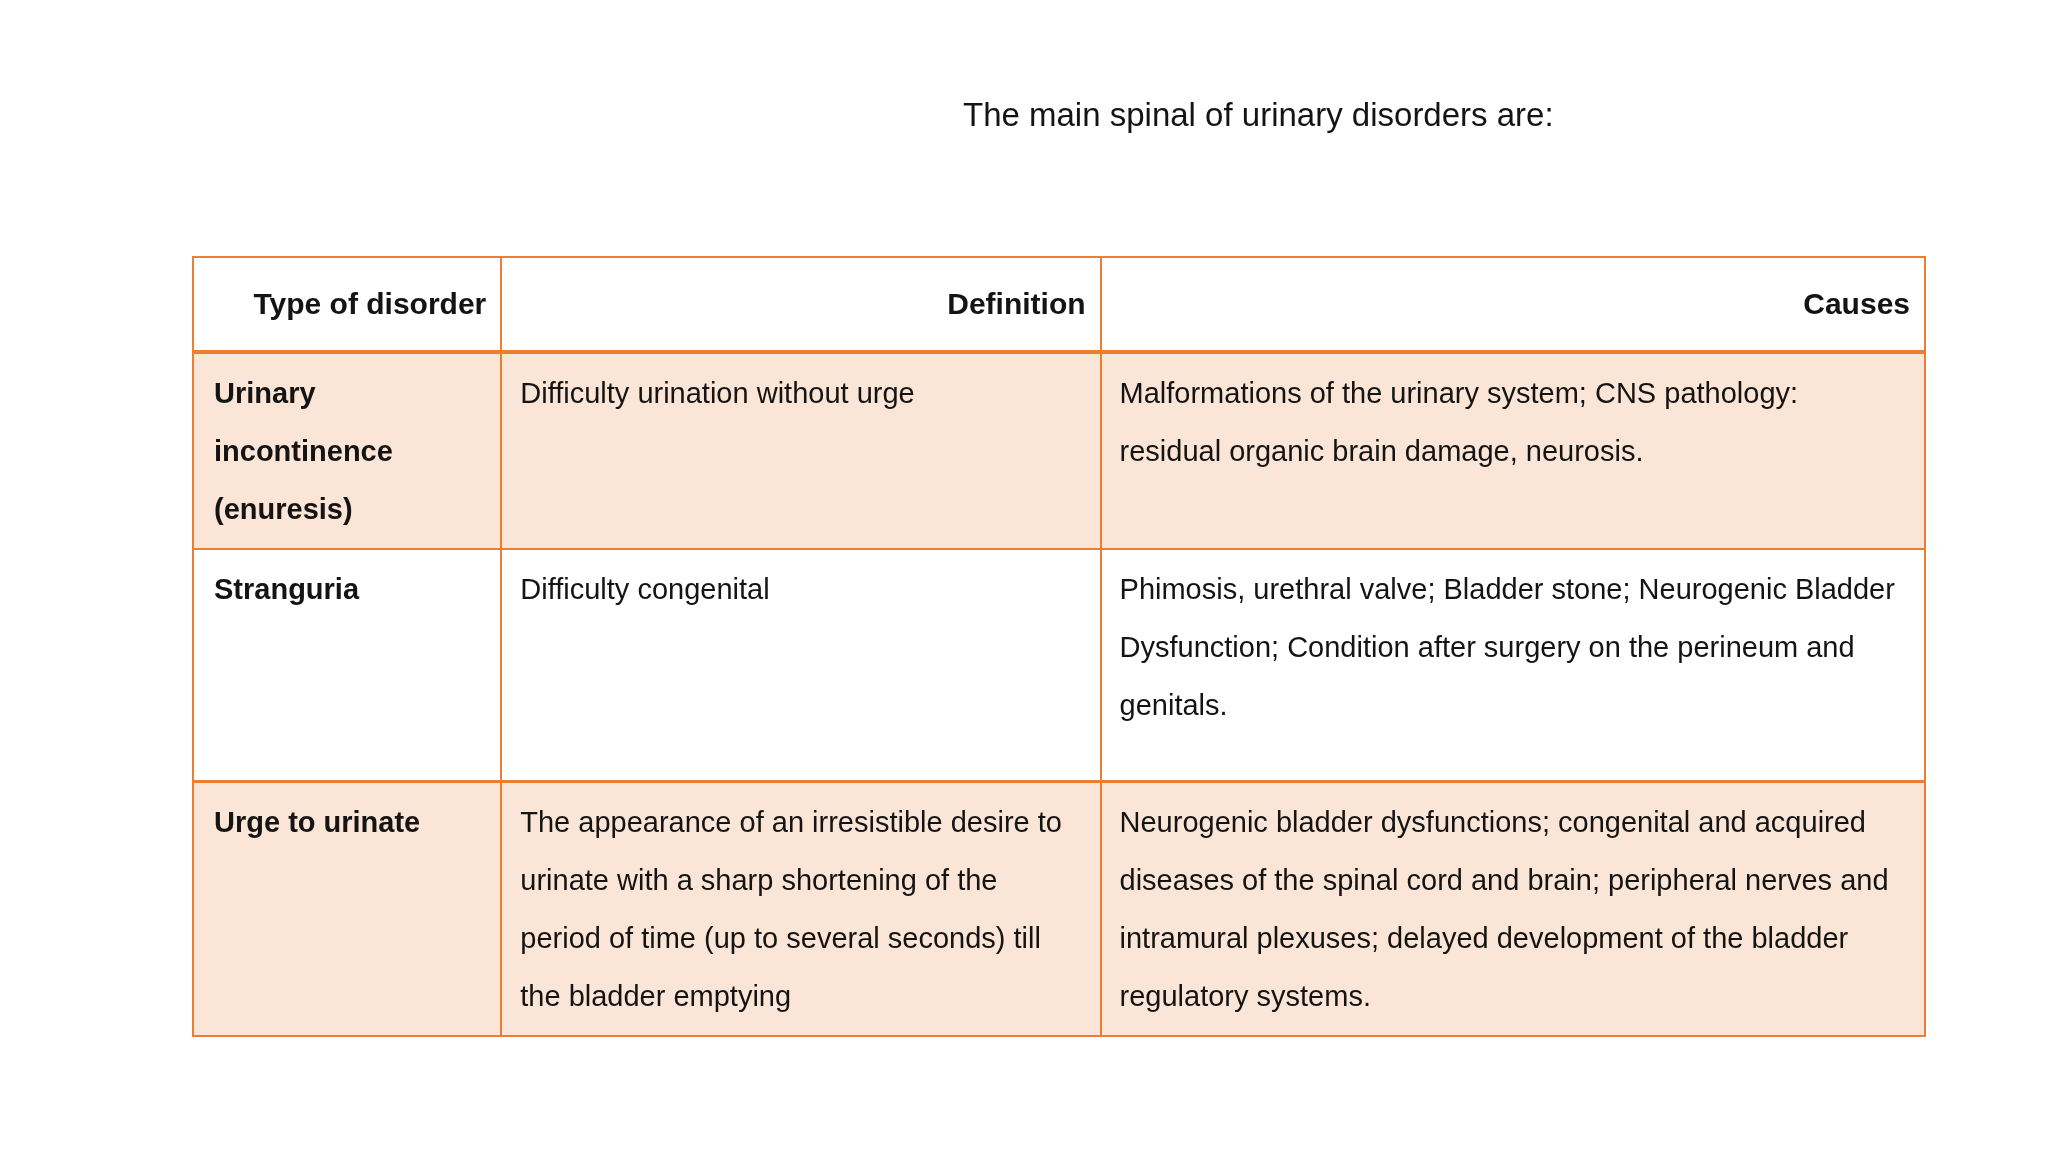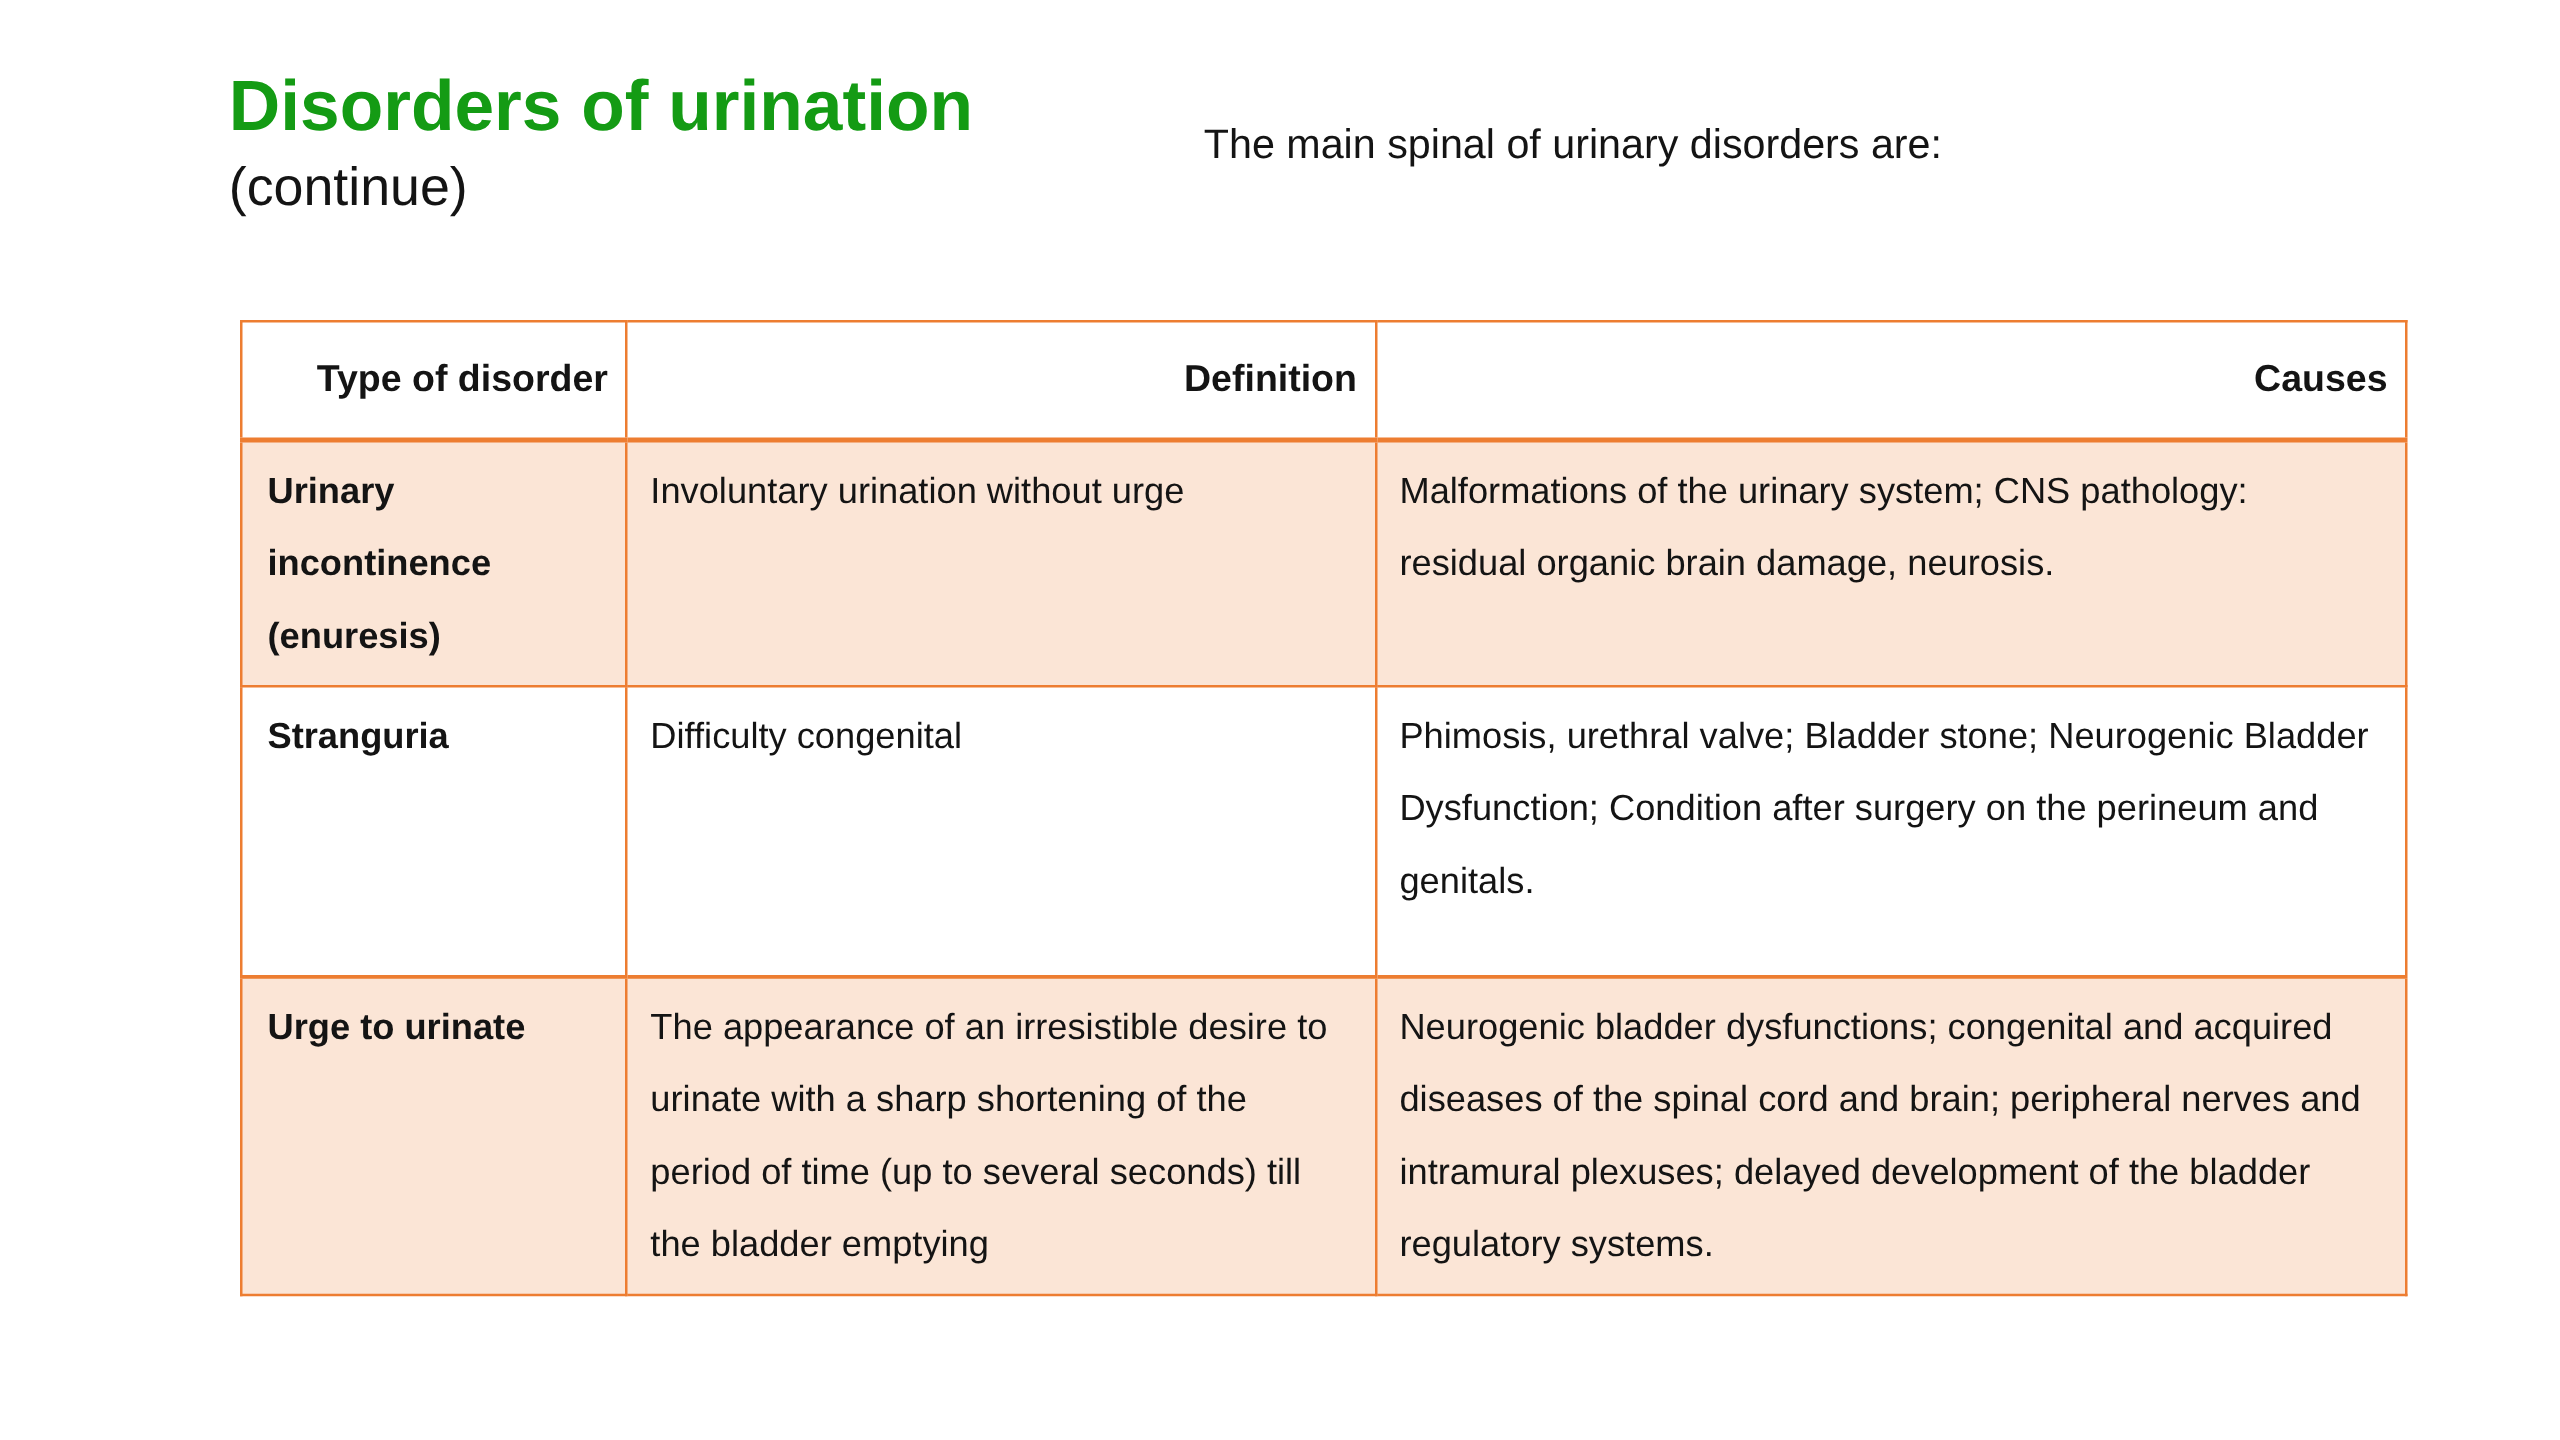--- a/index.html
+++ b/index.html
@@ -57,44 +57,40 @@
   table.disorders tr.r2{height:232px;}
   table.disorders tr.r3{height:223px;}
   table.disorders tr.r3 td{border-top-width:3px;}
   table.disorders tr.banded td{background:var(--banded-bg);}
 </style>
 </head>
 <body>
 
 <div class="slide">
 
-  <div class="title-block">
-    <h1>Disorders of urination</h1>
-    <div class="subtitle">(continue)</div>
-  </div>
 
   <div class="lead">The main spinal of urinary disorders are:</div>
 
   <table class="disorders">
     <colgroup>
         <col class="c1">
         <col class="c2">
         <col class="c3">
       </colgroup>
     <thead>
       <tr>
         <th>Type of disorder</th>
         <th>Definition</th>
         <th>Causes</th>
       </tr>
     </thead>
     <tbody>
       <tr class="r1 banded">
         <td class="type">Urinary incontinence (enuresis)</td>
-        <td class="def">Involuntary urination without urge</td>
+        <td class="def">Difficulty urination without urge</td>
         <td class="causes">Malformations of the urinary system; CNS pathology: residual organic brain damage, neurosis.</td>
       </tr>
       <tr class="r2">
         <td class="type">Stranguria</td>
         <td class="def">Difficulty congenital</td>
         <td class="causes">Phimosis, urethral valve; Bladder stone; Neurogenic Bladder Dysfunction; Condition after surgery on the perineum and genitals.</td>
       </tr>
       <tr class="r3 banded">
         <td class="type">Urge to urinate</td>
         <td class="def">The appearance of an irresistible desire to urinate with a sharp shortening of the period of time (up to several seconds) till the bladder emptying</td>

